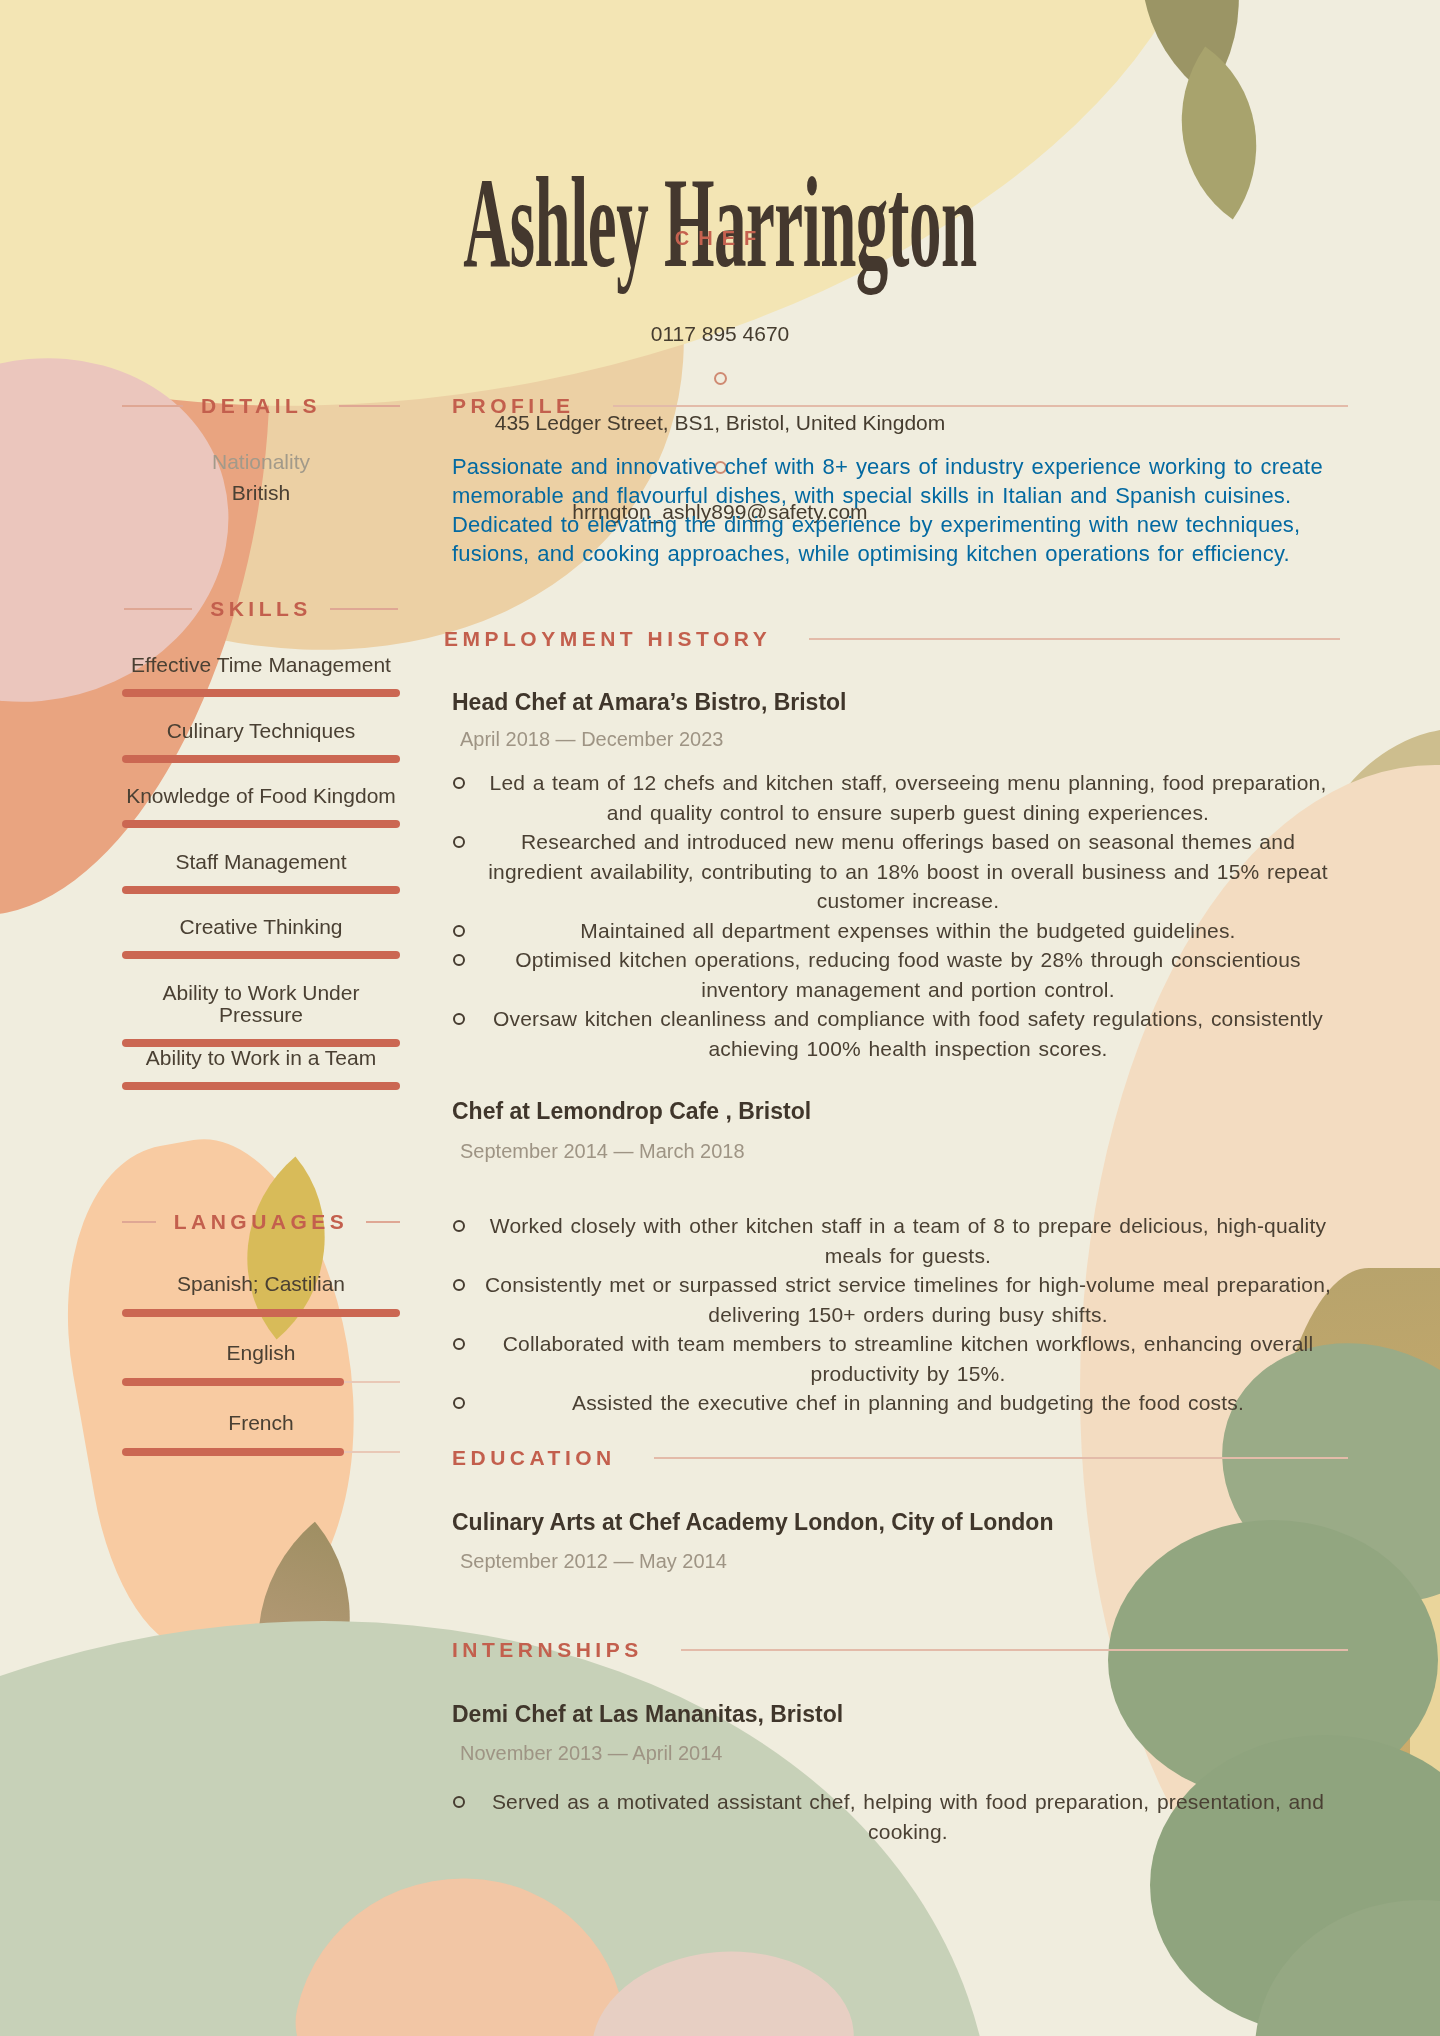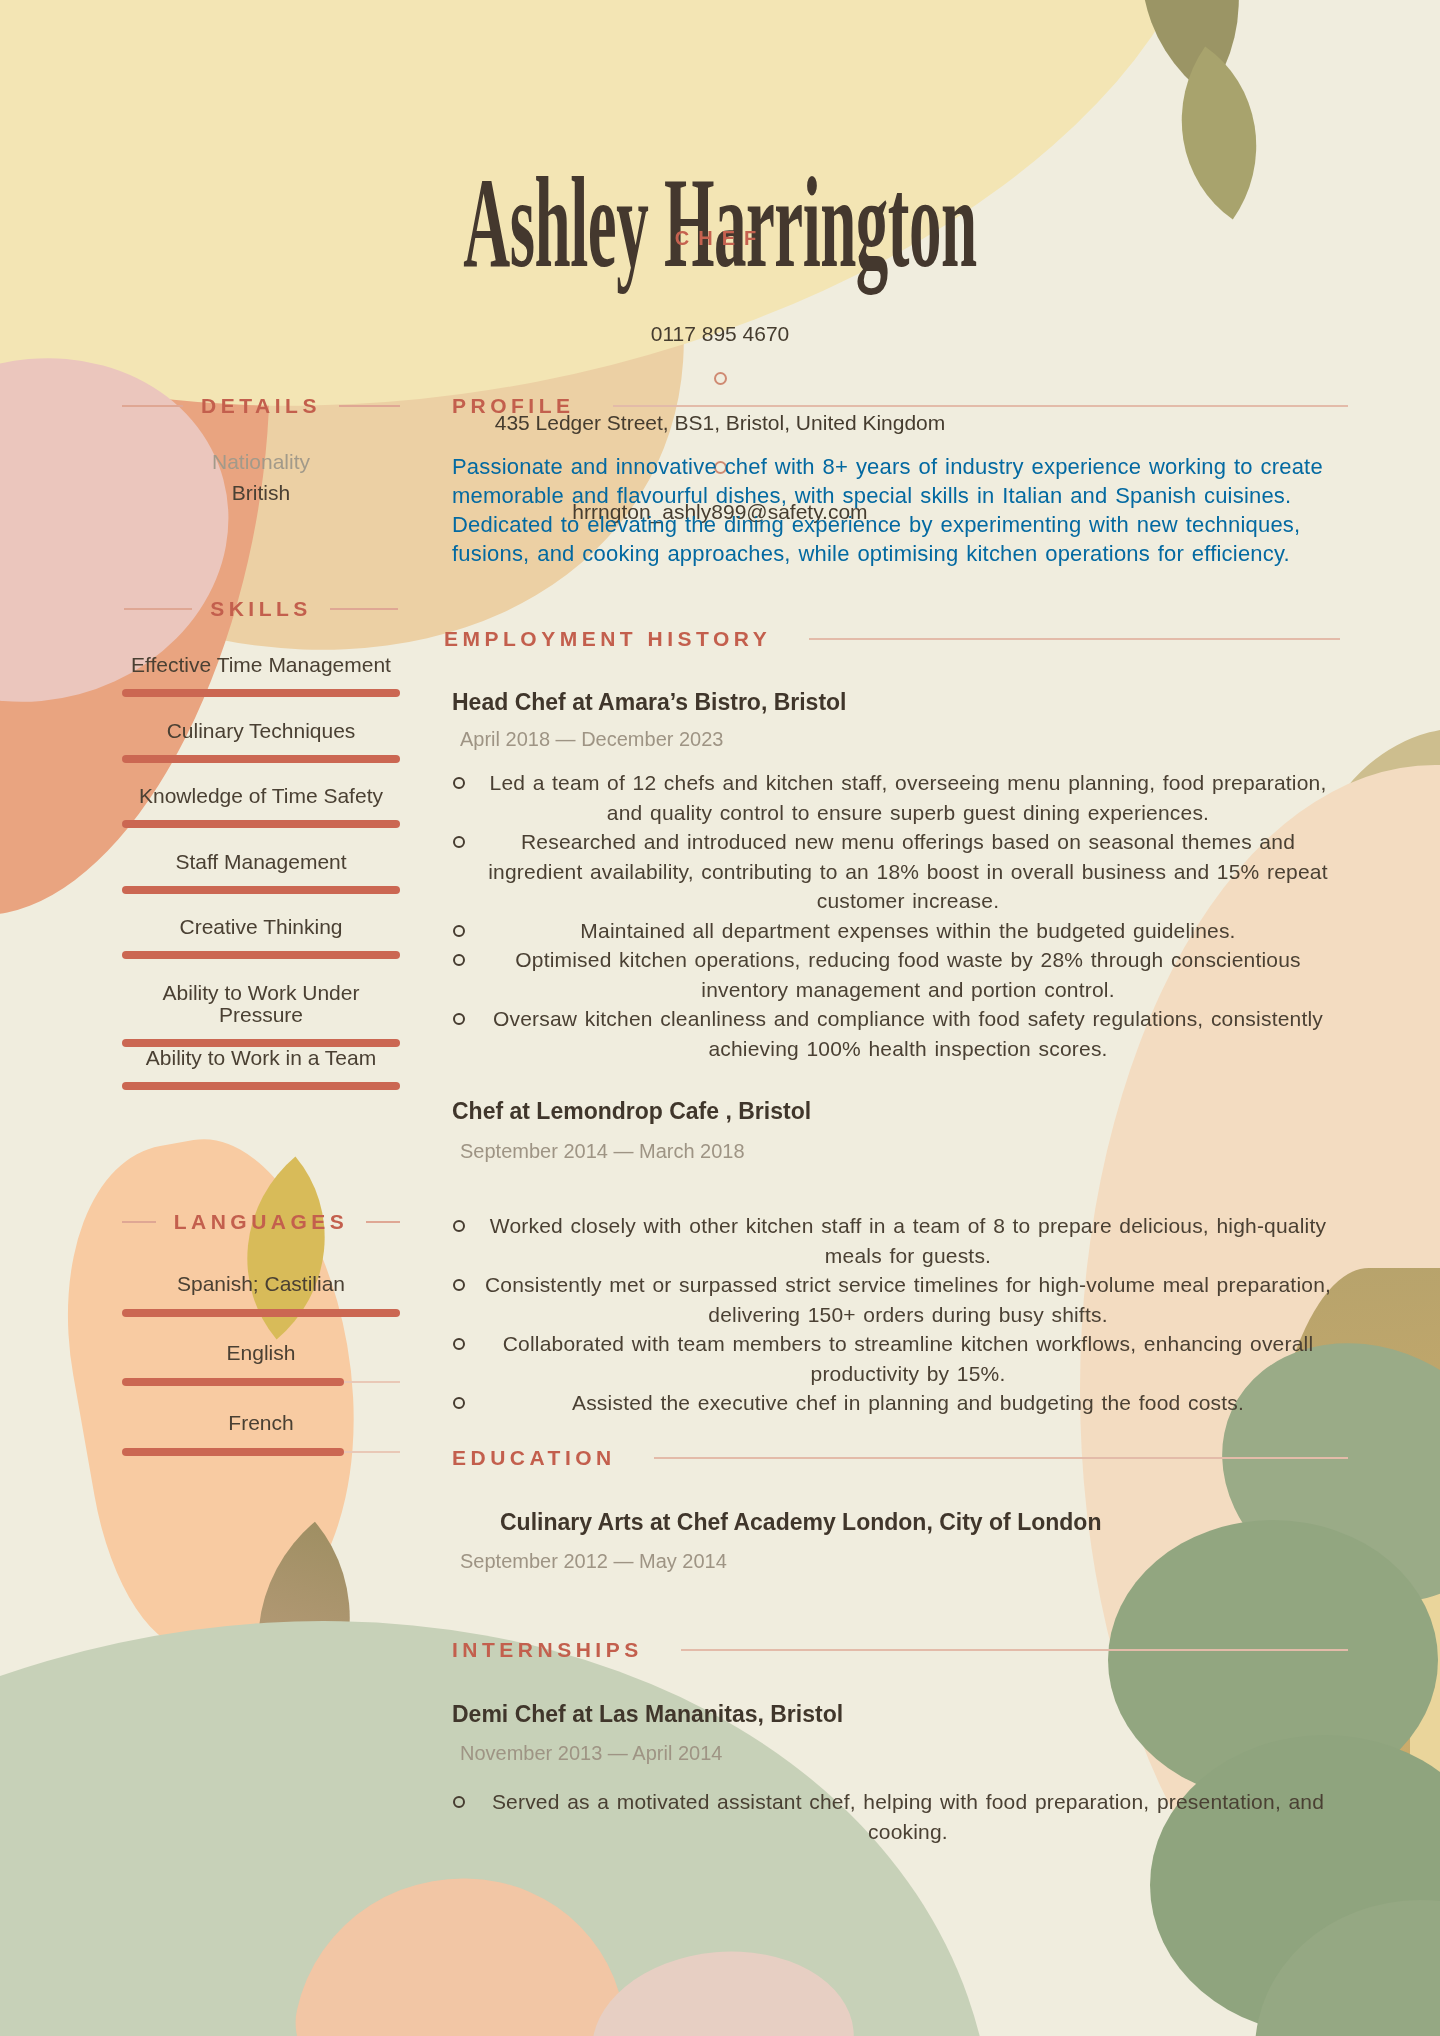--- a/index.html
+++ b/index.html
@@ -129,21 +129,21 @@
         </div>
     </div>
     <div class="abs sidebar-center" style="left:122px;top:720px;">
       <div class="lbl">Culinary Techniques</div>
       <div class="bar" style="margin-top:13px;">
           <span class="track"></span>
           <div class="fill" style="width: 100%;"></div>
         </div>
     </div>
     <div class="abs sidebar-center" style="left:122px;top:785px;">
-      <div class="lbl">Knowledge of Time Safety</div>
+      <div class="lbl">Knowledge of Food Kingdom</div>
       <div class="bar" style="margin-top:13px;">
           <span class="track"></span>
           <div class="fill" style="width: 100%;"></div>
         </div>
     </div>
     <div class="abs sidebar-center" style="left:122px;top:851px;">
       <div class="lbl">Staff Management</div>
       <div class="bar" style="margin-top:13px;">
           <span class="track"></span>
           <div class="fill" style="width: 100%;"></div>
@@ -227,21 +227,21 @@
       <li><span class="b-ring"></span><span>Worked closely with other kitchen staff in a team of 8 to prepare delicious, high-quality meals for guests.</span></li>
       <li><span class="b-ring"></span><span>Consistently met or surpassed strict service timelines for high-volume meal preparation, delivering 150+ orders during busy shifts.</span></li>
       <li><span class="b-ring"></span><span>Collaborated with team members to streamline kitchen workflows, enhancing overall productivity by 15%.</span></li>
       <li><span class="b-ring"></span><span>Assisted the executive chef in planning and budgeting the food costs.</span></li>
     </ul>
 
     <div class="abs sec-h" style="left:452px;top:1445px;width:896px;">
       <span>EDUCATION</span>
       <span class="line"></span>
     </div>
-    <div class="abs job-title" style="left:452px;top:1509px;margin-left:48px;">Culinary Arts at Chef Academy London, City of London</div>
+    <div class="abs job-title" style="left:452px;top:1509px;">Culinary Arts at Chef Academy London, City of London</div>
     <div class="abs dates" style="left:452px;top:1549px;">September 2012 — May 2014</div>
 
     <div class="abs sec-h" style="left:452px;top:1637px;width:896px;">
       <span>INTERNSHIPS</span>
       <span class="line"></span>
     </div>
     <div class="abs job-title" style="left:452px;top:1701px;">Demi Chef at Las Mananitas, Bristol</div>
     <div class="abs dates" style="left:452px;top:1741px;">November 2013 — April 2014</div>
     <ul class="abs bullets" style="left:452px;top:1787px;">
       <li><span class="b-ring"></span><span>Served as a motivated assistant chef, helping with food preparation, presentation, and cooking.</span></li>

